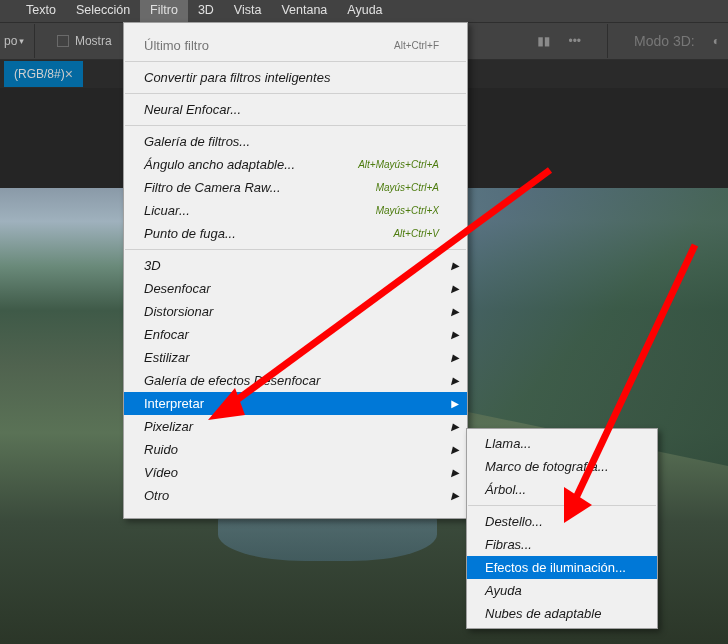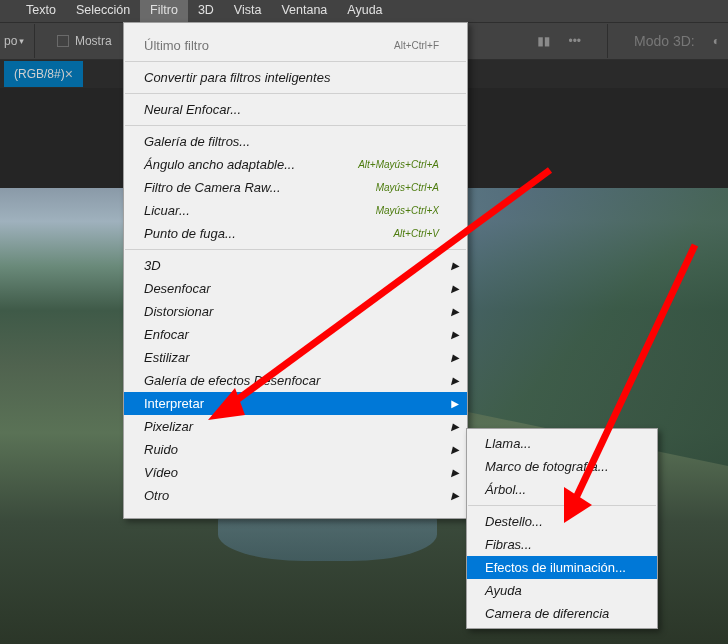--- a/index.html
+++ b/index.html
@@ -183,21 +183,21 @@
   <div class="menu-item enabled">
       <span>Fibras...</span>
     </div>
   <div class="menu-item highlighted">
       <span>Efectos de iluminación...</span>
     </div>
   <div class="menu-item enabled">
       <span>Ayuda</span>
     </div>
   <div class="menu-item enabled">
-      <span>Camera de diferencia</span>
+      <span>Nubes de adaptable</span>
     </div>
 </div>
 
 <svg class="arrow" style="left:190px; top:160px;" width="380" height="280">
   <line class="arrow-line" x1="360" y1="10" x2="40" y2="245"></line>
   <polygon class="arrow-head" points="18,260 55,255 45,228"></polygon>
 </svg>
 
 <svg class="arrow" style="left:520px; top:235px;" width="200" height="300">
   <line class="arrow-line" x1="175" y1="10" x2="55" y2="265"></line>

